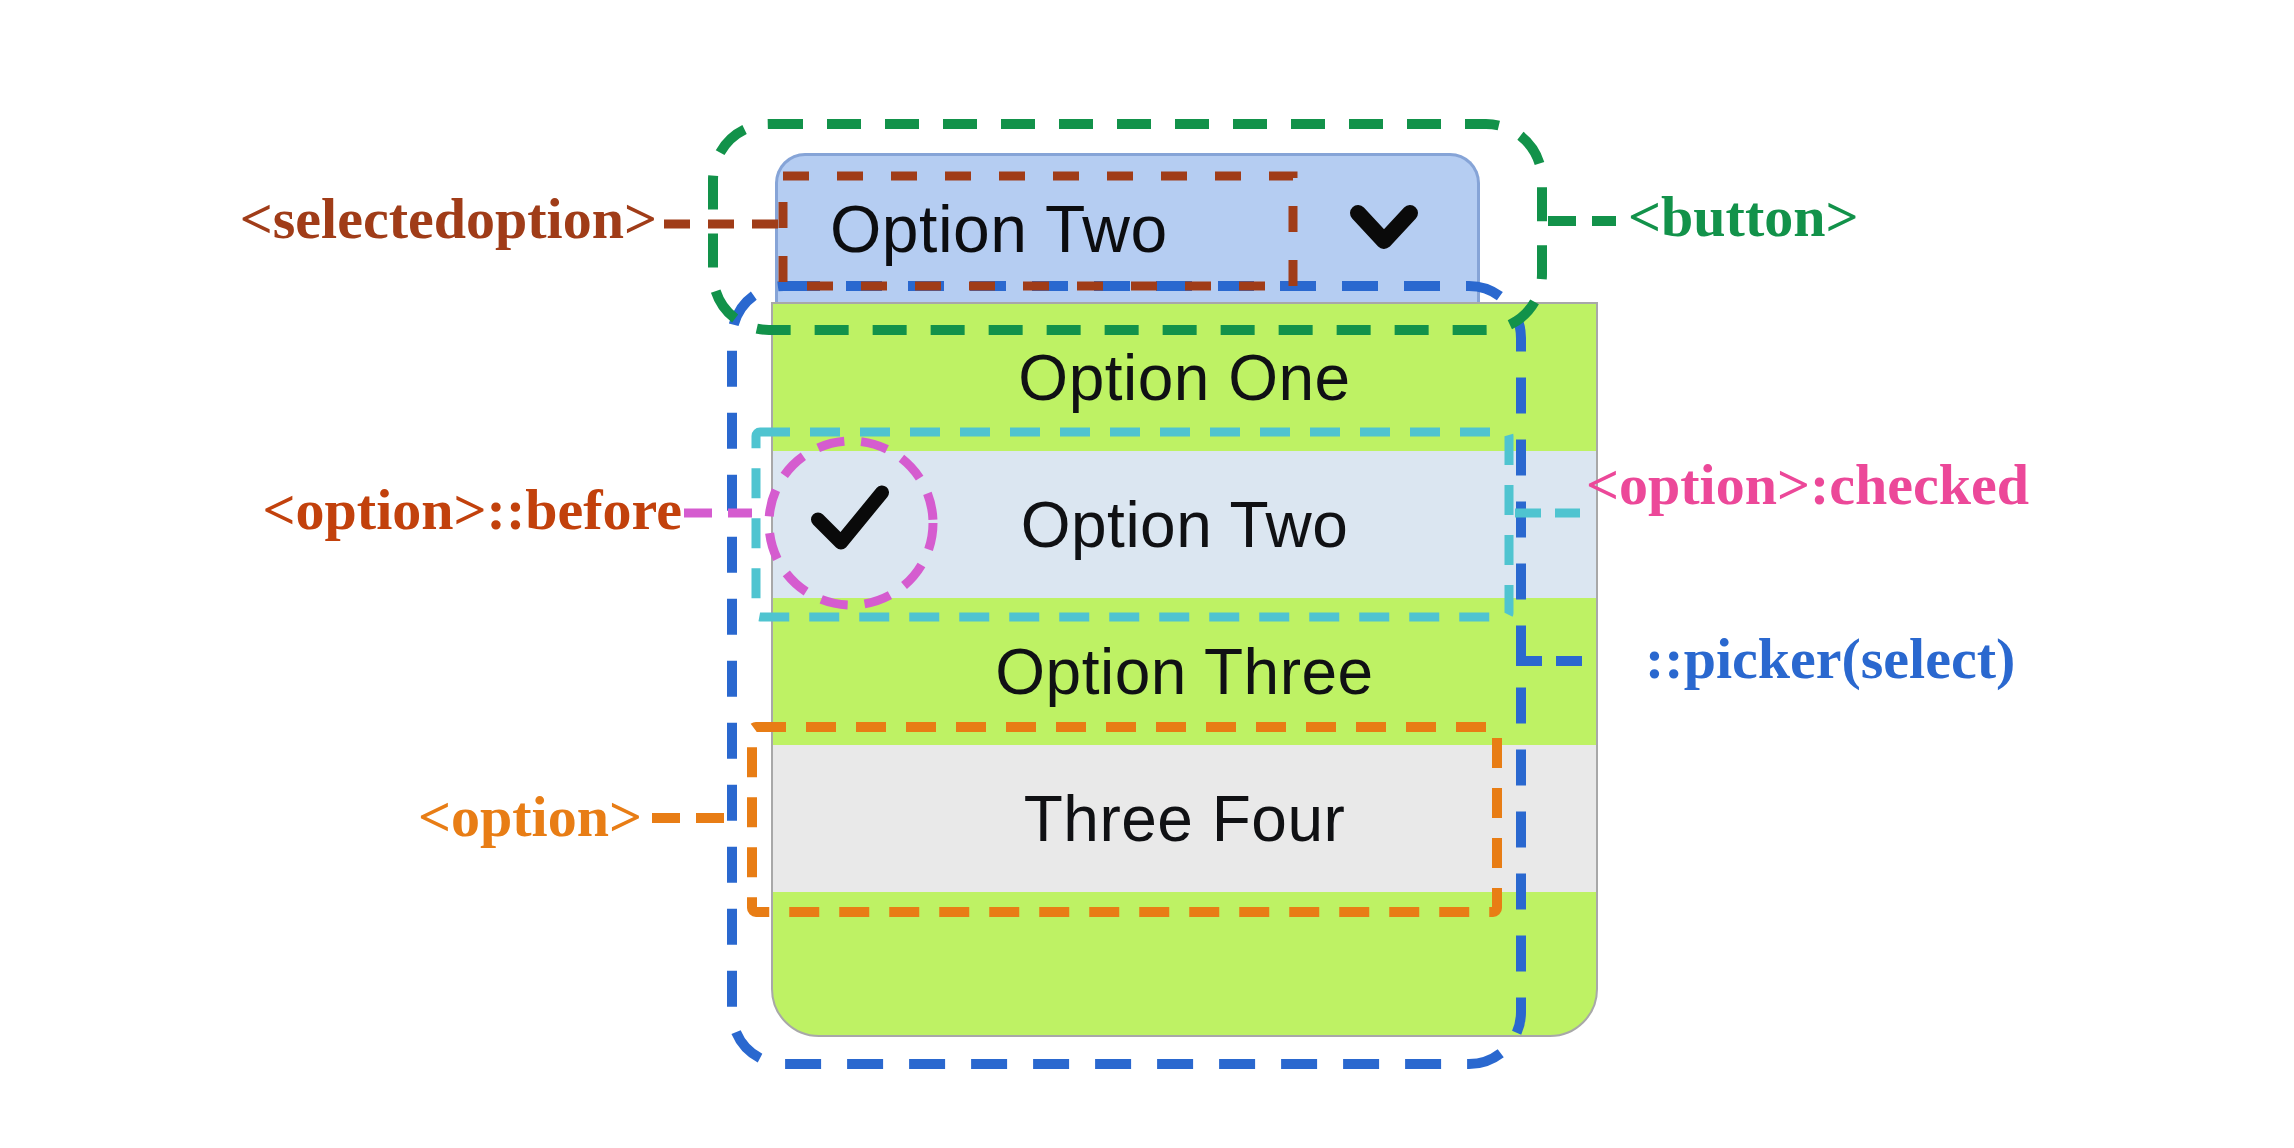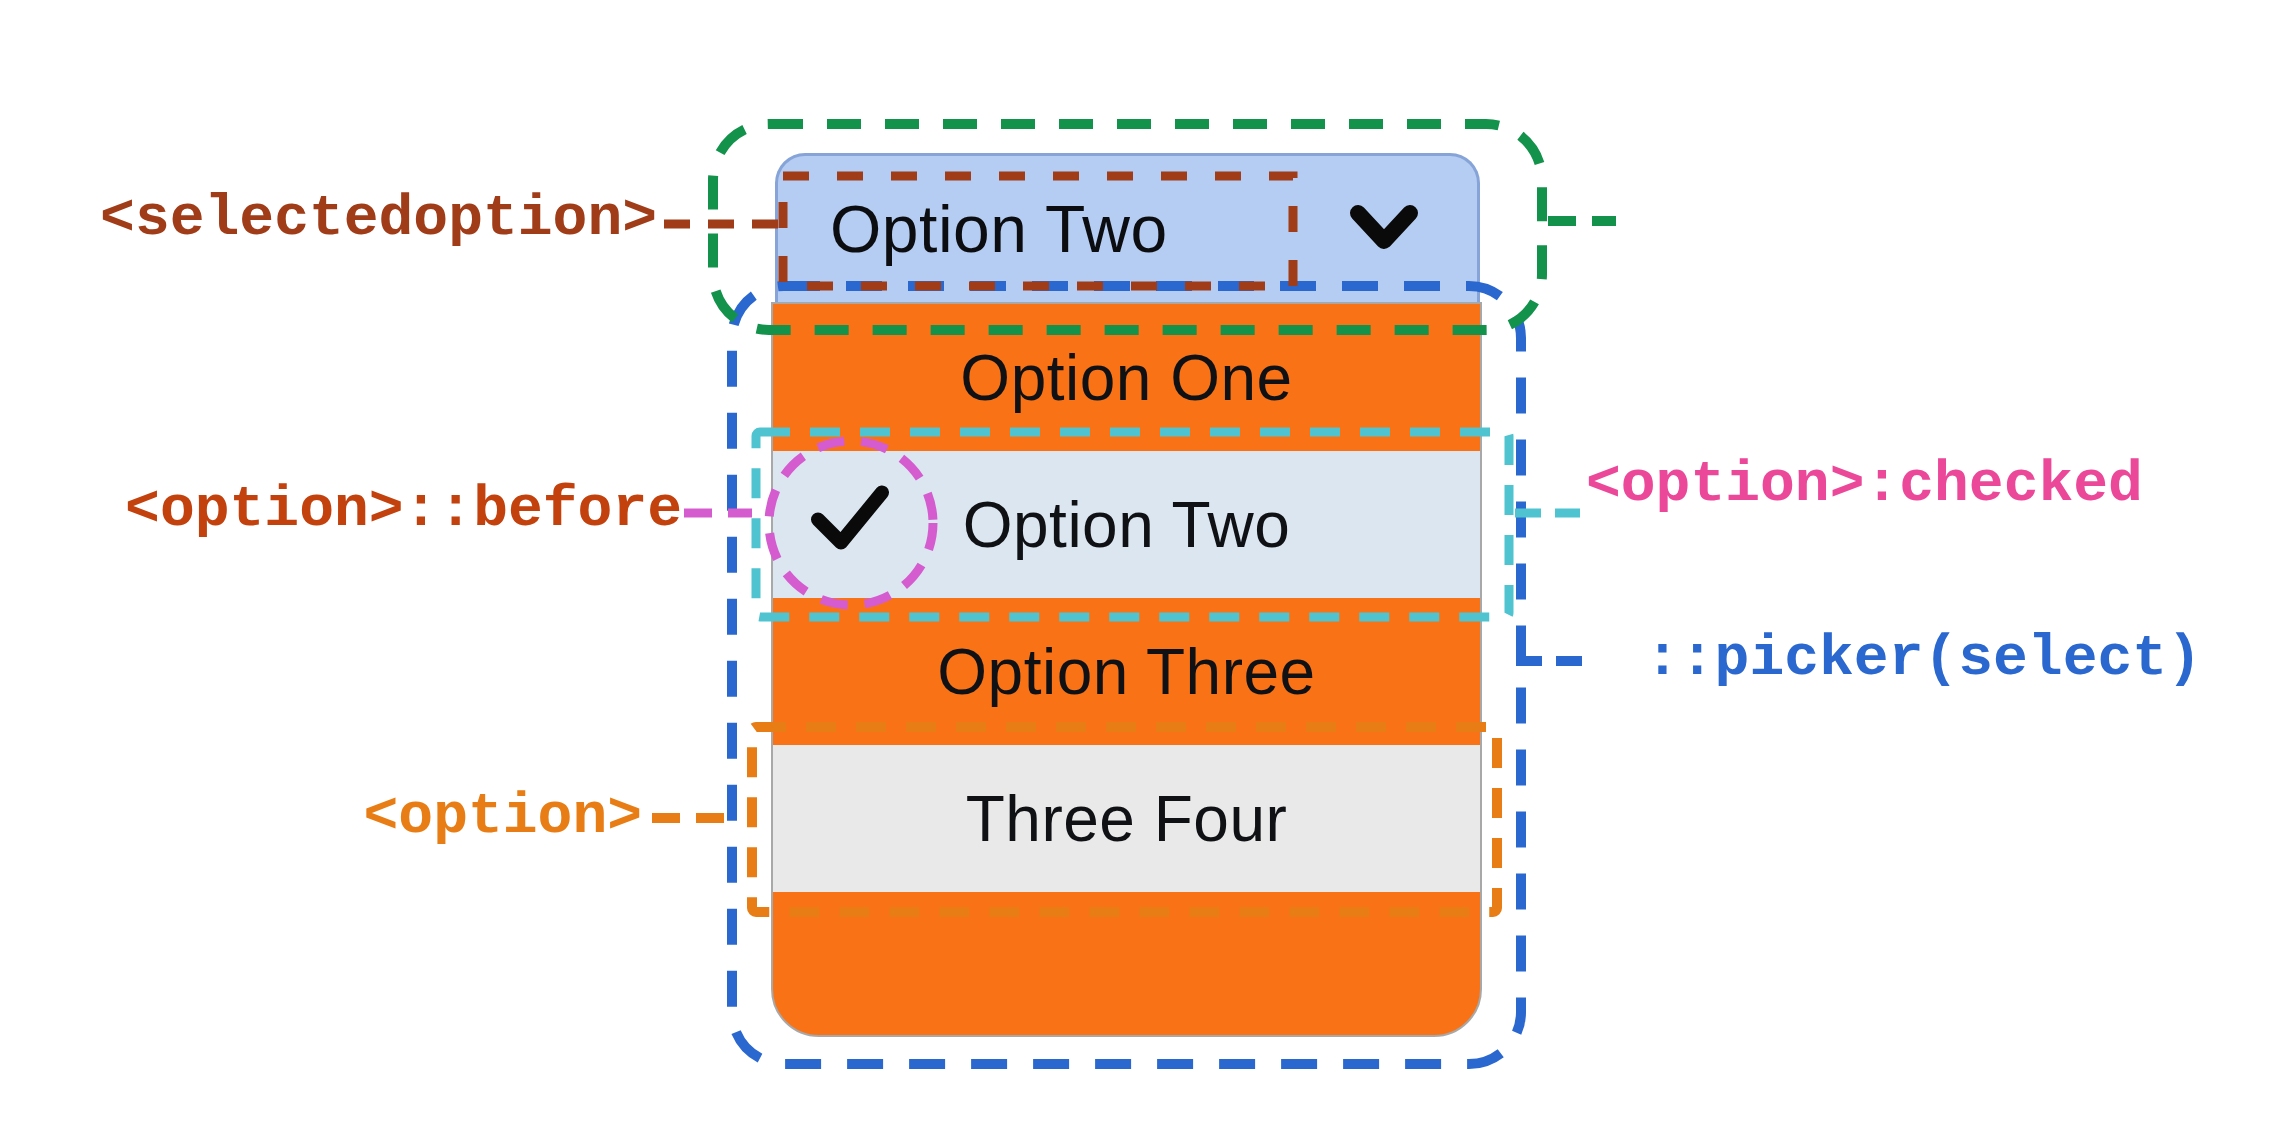--- a/index.html
+++ b/index.html
@@ -10,34 +10,34 @@
   
   .select-button{
     position:absolute;left:775px;top:153px;width:705px;height:149px;
     box-sizing:border-box;background:#b5cdf2;border:3px solid #86a4d7;border-bottom:none;
     border-radius:30px 30px 0 0;display:flex;align-items:center;
     font-size:66px;color:#0c0d10;letter-spacing:0.5px;cursor:default;
   }
   .select-button .btn-label{padding-left:52px;}
   .select-button .chevron{position:absolute;right:58px;top:50%;transform:translateY(-50%);}
   .picker{
-    position:absolute;left:771px;top:302px;width:711px;height:735px;
-    box-sizing:border-box;background:#f97316;border:2px solid #a8a8a8;
+    position:absolute;left:771px;top:302px;width:827px;height:735px;
+    box-sizing:border-box;background:#bef264;border:2px solid #a8a8a8;
     border-radius:0 0 48px 48px;overflow:hidden;
   }
   .opt{
     position:relative;height:147px;display:flex;align-items:center;justify-content:center;
     font-size:64px;color:#101114;letter-spacing:0.5px;
   }
   .opt.checked{background:#dbe6f1;}
   .opt.hovered{background:#e9e9e9;}
   .opt .check{position:absolute;left:36px;top:50%;transform:translateY(-50%);}
   
   .ann{
-    position:absolute;font-family:Liberation Mono, monospace;
+    position:absolute;font-family:Liberation Serif, serif;
     font-weight:bold;font-size:58px;line-height:1.15;white-space:nowrap;
   }
   .ann-selectedoption{right:1637px;top:186px;color:#A03C18;}
   .ann-button{left:1628px;top:184px;color:#12924A;}
   .ann-before{right:1612px;top:477px;color:#c2410c;}
   .ann-checked{left:1586px;top:452px;color:#ec4899;}
   .ann-picker{left:1598px;top:626px;color:#2A68CF;margin-left:47px;}
   .ann-option{right:1652px;top:784px;color:#E87D15;}
   
   #overlay{position:absolute;left:0;top:0;width:2294px;height:1148px;pointer-events:none;}
@@ -92,18 +92,19 @@
 
     <line x1="664" y1="224" x2="780" y2="224" stroke="#A03C18" stroke-width="9" stroke-dasharray="26 18"></line>
     <line x1="1548" y1="221" x2="1616" y2="221" stroke="#12924A" stroke-width="10" stroke-dasharray="28 16"></line>
     <line x1="684" y1="513" x2="752" y2="513" stroke="#D55CCF" stroke-width="9" stroke-dasharray="28 16"></line>
     <line x1="1515" y1="513" x2="1580" y2="513" stroke="#4FC4D0" stroke-width="9" stroke-dasharray="26 14"></line>
     <line x1="1516" y1="661" x2="1594" y2="661" stroke="#2A68CF" stroke-width="10" stroke-dasharray="26 14"></line>
     <line x1="652" y1="818" x2="724" y2="818" stroke="#E87D15" stroke-width="10" stroke-dasharray="28 16"></line>
   </svg>
 
   <div class="ann ann-selectedoption">&lt;selectedoption&gt;</div>
+  <div class="ann ann-button">&lt;button&gt;</div>
   <div class="ann ann-before">&lt;option&gt;::before</div>
   <div class="ann ann-checked">&lt;option&gt;:checked</div>
   <div class="ann ann-picker">::picker(select)</div>
   <div class="ann ann-option">&lt;option&gt;</div>
 
 </div>
 
 </body></html>

